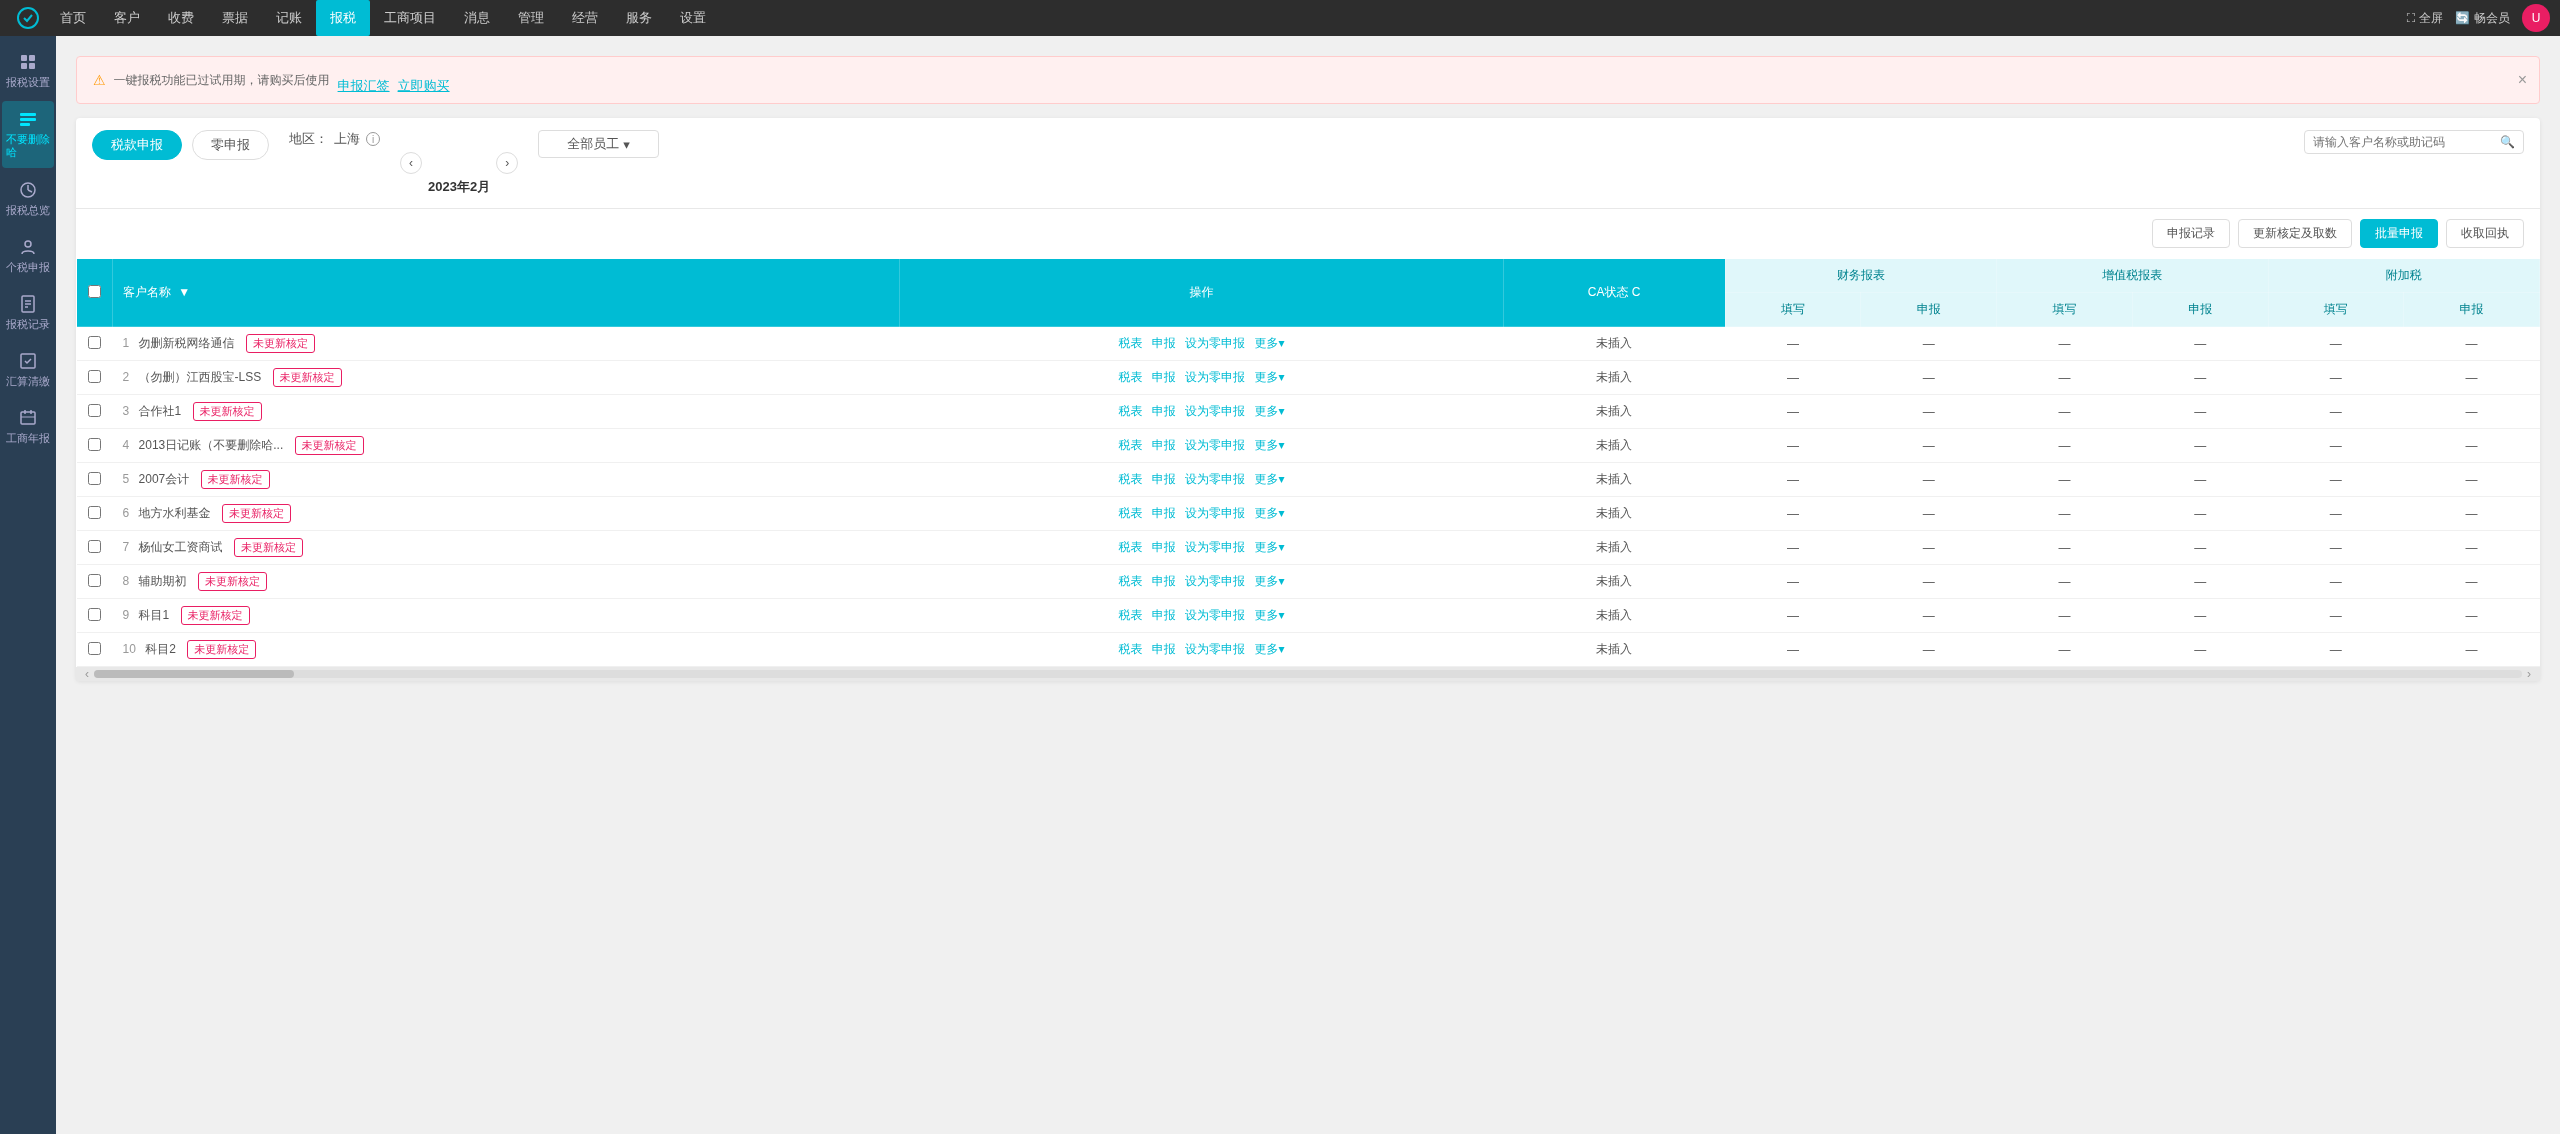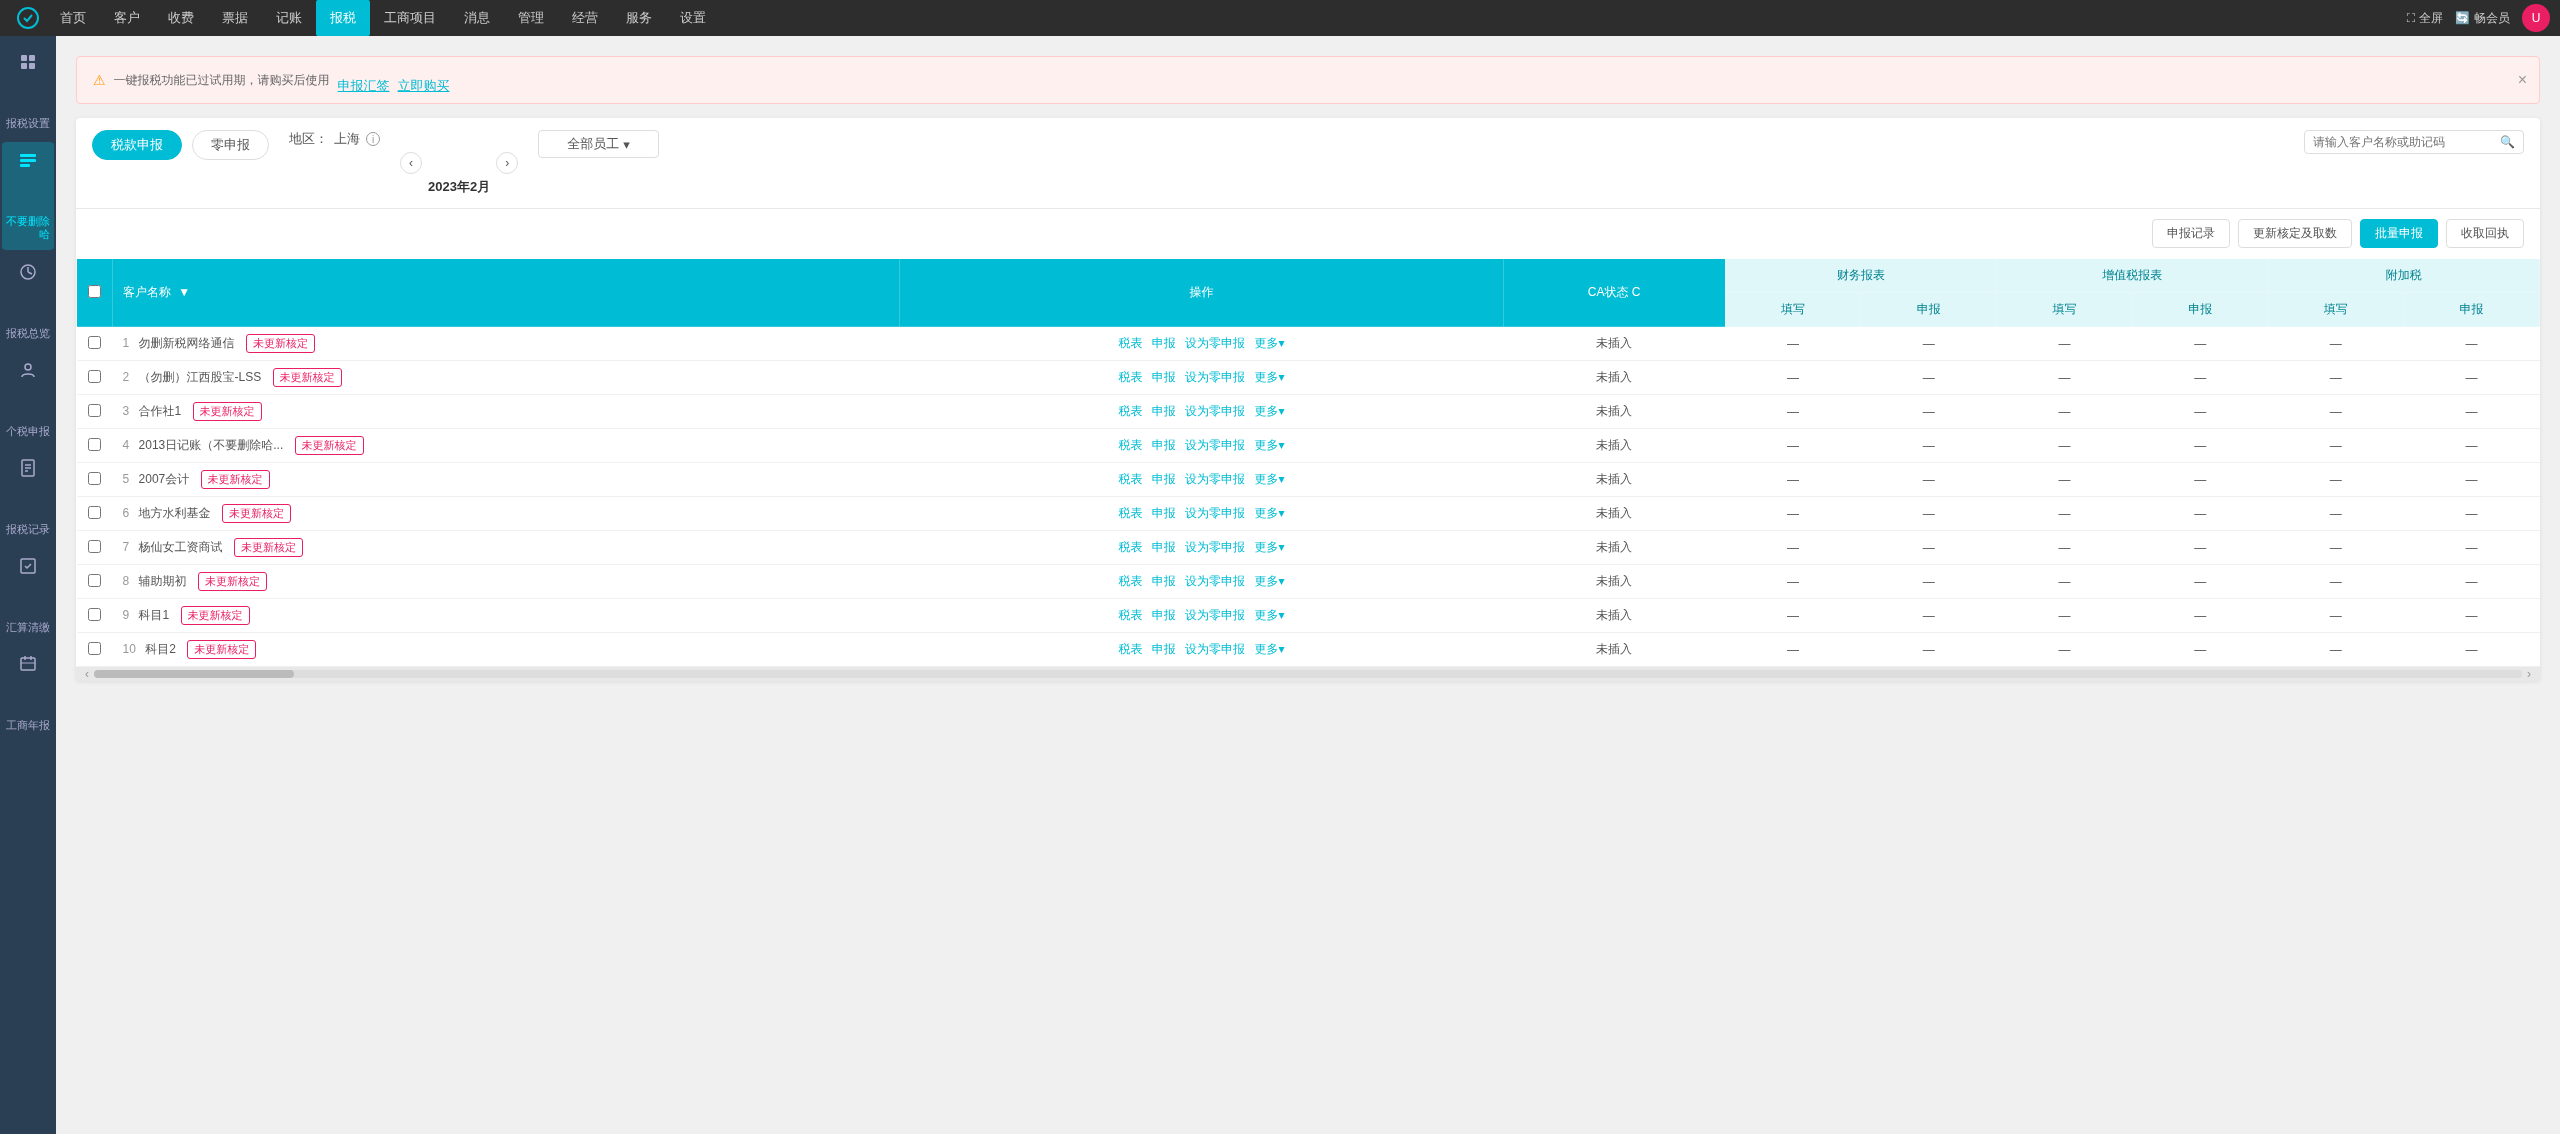--- a/index.html
+++ b/index.html
@@ -79,21 +79,21 @@
       align-items: center;
       padding: 8px 4px;
       cursor: pointer;
       border-radius: 4px;
       color: #aac;
       font-size: 11px;
       gap: 4px;
     }
     .sidebar-item.active { background: rgba(0,188,212,0.3); color: #00e5ff; }
     .sidebar-item svg { width: 20px; height: 20px; }
-    .sidebar-item-label { text-align: right; line-height: 1.2; margin-top: 41px; }
+    .sidebar-item-label { text-align: left; line-height: 1.2; }
 
     
     .content-area {
       flex: 1;
       padding: 20px;
       overflow: auto;
       background: #f0f0f0;
     }
 
     

